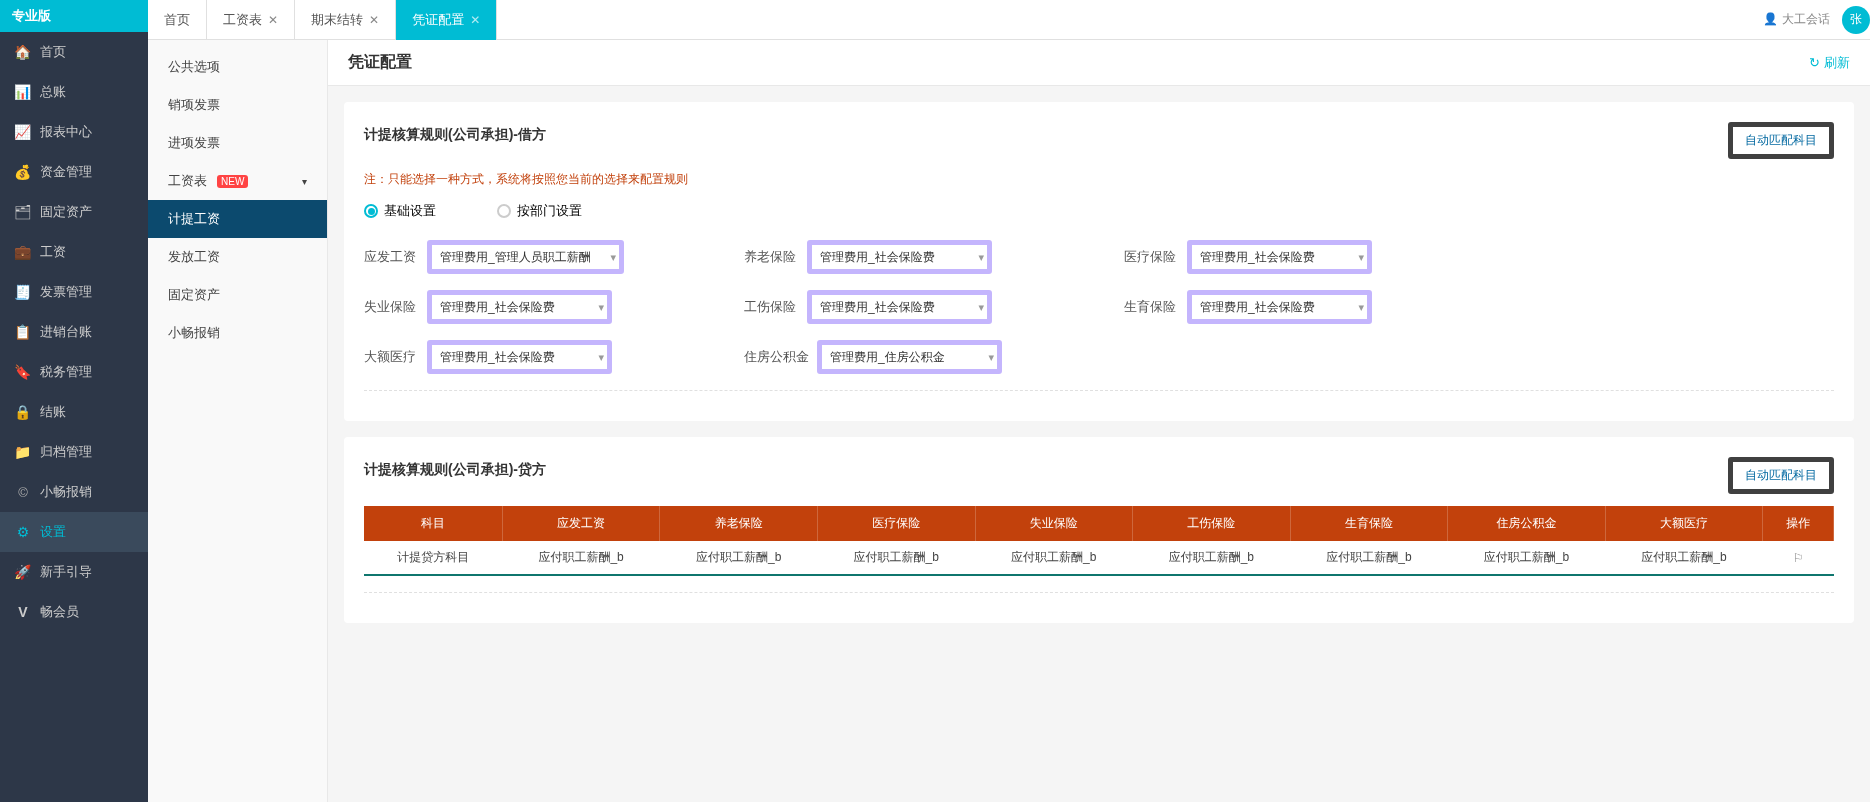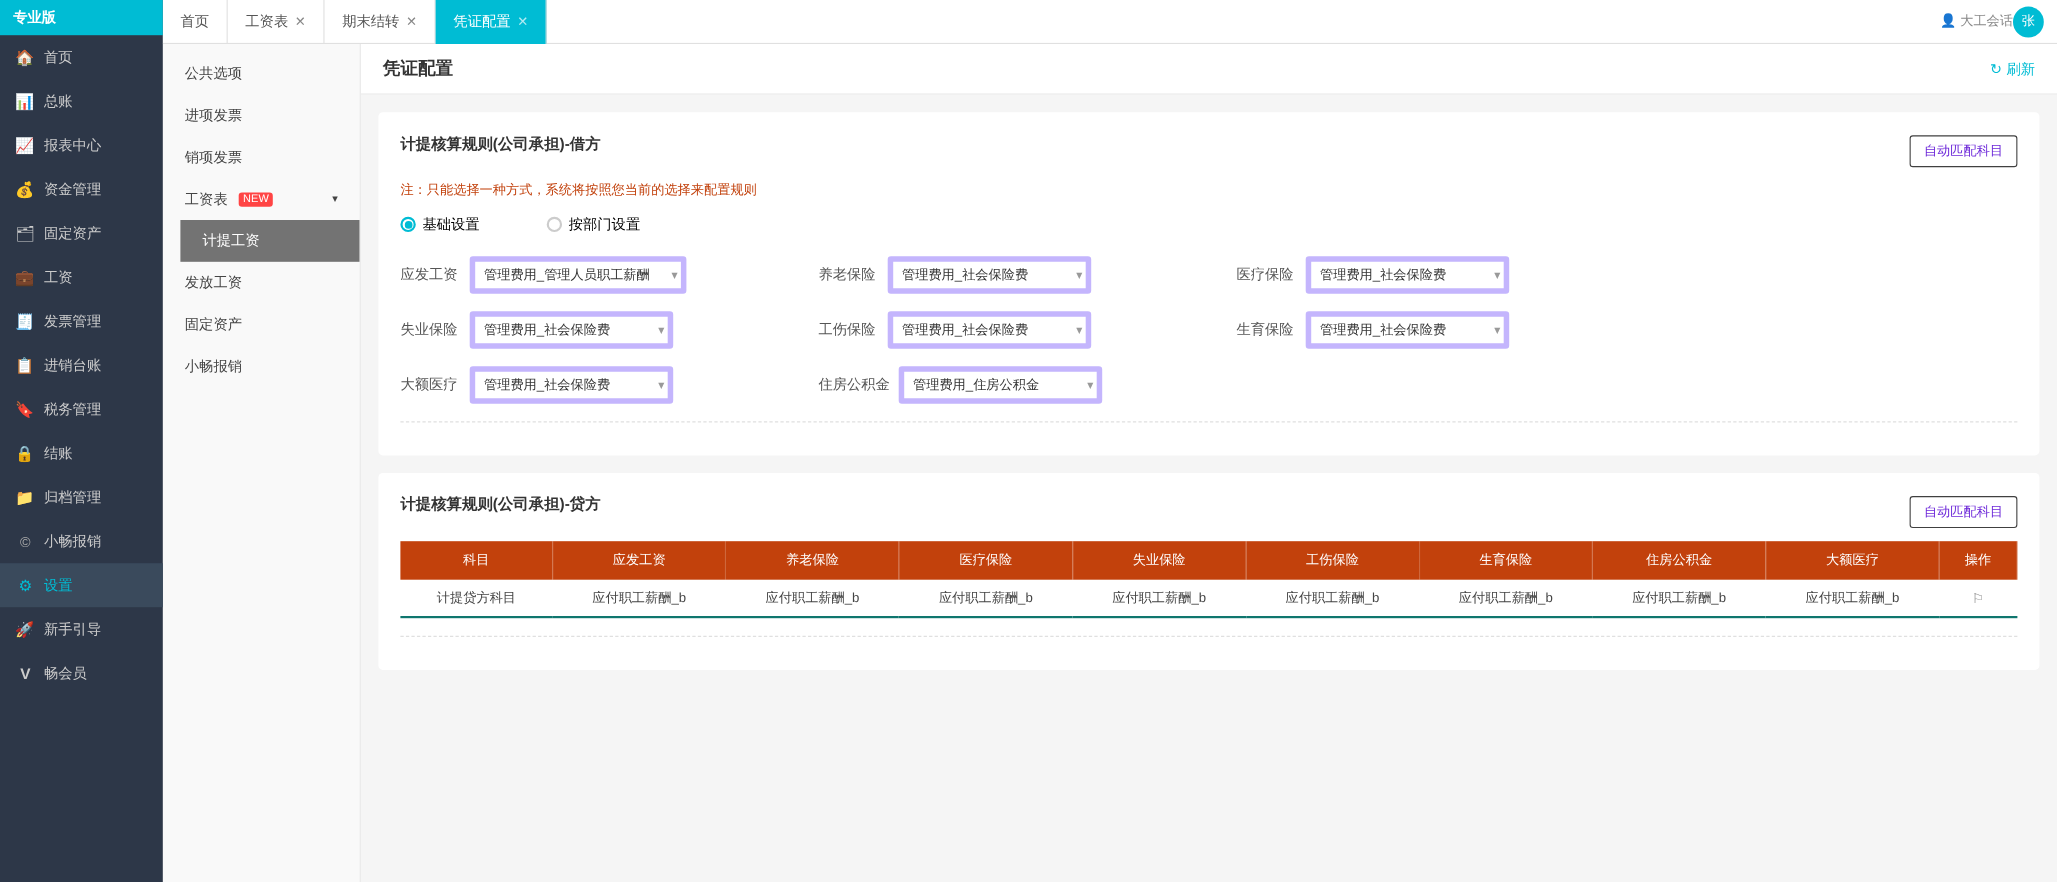--- a/index.html
+++ b/index.html
@@ -72,22 +72,21 @@
     }
     .tab-close {
       font-size: 12px;
       opacity: 0.7;
       cursor: pointer;
     }
     .topbar-right {
       margin-left: auto;
       display: flex;
       align-items: center;
-      padding-right: 12px;
-      gap: 0;
+      gap: 12px;
       color: #888;
       font-size: 12px;
     }
 
     
     .content-area {
       flex: 1;
       display: flex;
       overflow: hidden;
     }
@@ -104,23 +103,22 @@
     .left-nav-item {
       padding: 10px 20px;
       cursor: pointer;
       color: #444;
       font-size: 13px;
       display: flex;
       align-items: center;
       gap: 6px;
     }
     .left-nav-item.active {
-      background: #737373;
+      background: #0c4a6e;
       color: white;
-      margin-left: 16px;
     }
     .new-badge {
       background: #ff4444;
       color: white;
       font-size: 10px;
       padding: 1px 4px;
       border-radius: 3px;
       margin-left: 4px;
     }
     .left-nav-chevron { font-size: 10px; margin-left: auto; }
@@ -253,22 +251,22 @@
       right: 8px;
       top: 50%;
       transform: translateY(-50%);
       font-size: 11px;
       color: #999;
       pointer-events: none;
     }
 
     
     .auto-btn {
-      border: 1px solid #404040;
-      color: #6d28d9;
+      border: 5px solid #404040;
+      color: #0369a1;
       background: white;
       padding: 5px 12px;
       border-radius: 3px;
       cursor: pointer;
       font-size: 12px;
     }
 
     
     .data-table {
       width: 100%;
@@ -387,24 +385,24 @@
     </div>
   </div>
 
   <div class="content-area">
 
     <div class="left-nav">
       <div class="left-nav-item">
         <span>公共选项</span>
       </div>
       <div class="left-nav-item">
+        <span>销项发票</span>
+      </div>
+      <div class="left-nav-item">
         <span>进项发票</span>
-      </div>
-      <div class="left-nav-item">
-        <span>销项发票</span>
       </div>
       <div class="left-nav-item">
         <span>工资表</span>
         <span class="new-badge">NEW</span>
         <span class="left-nav-chevron">▾</span>
       </div>
       <div class="left-nav-item active">
         <span>计提工资</span>
       </div>
       <div class="left-nav-item">

